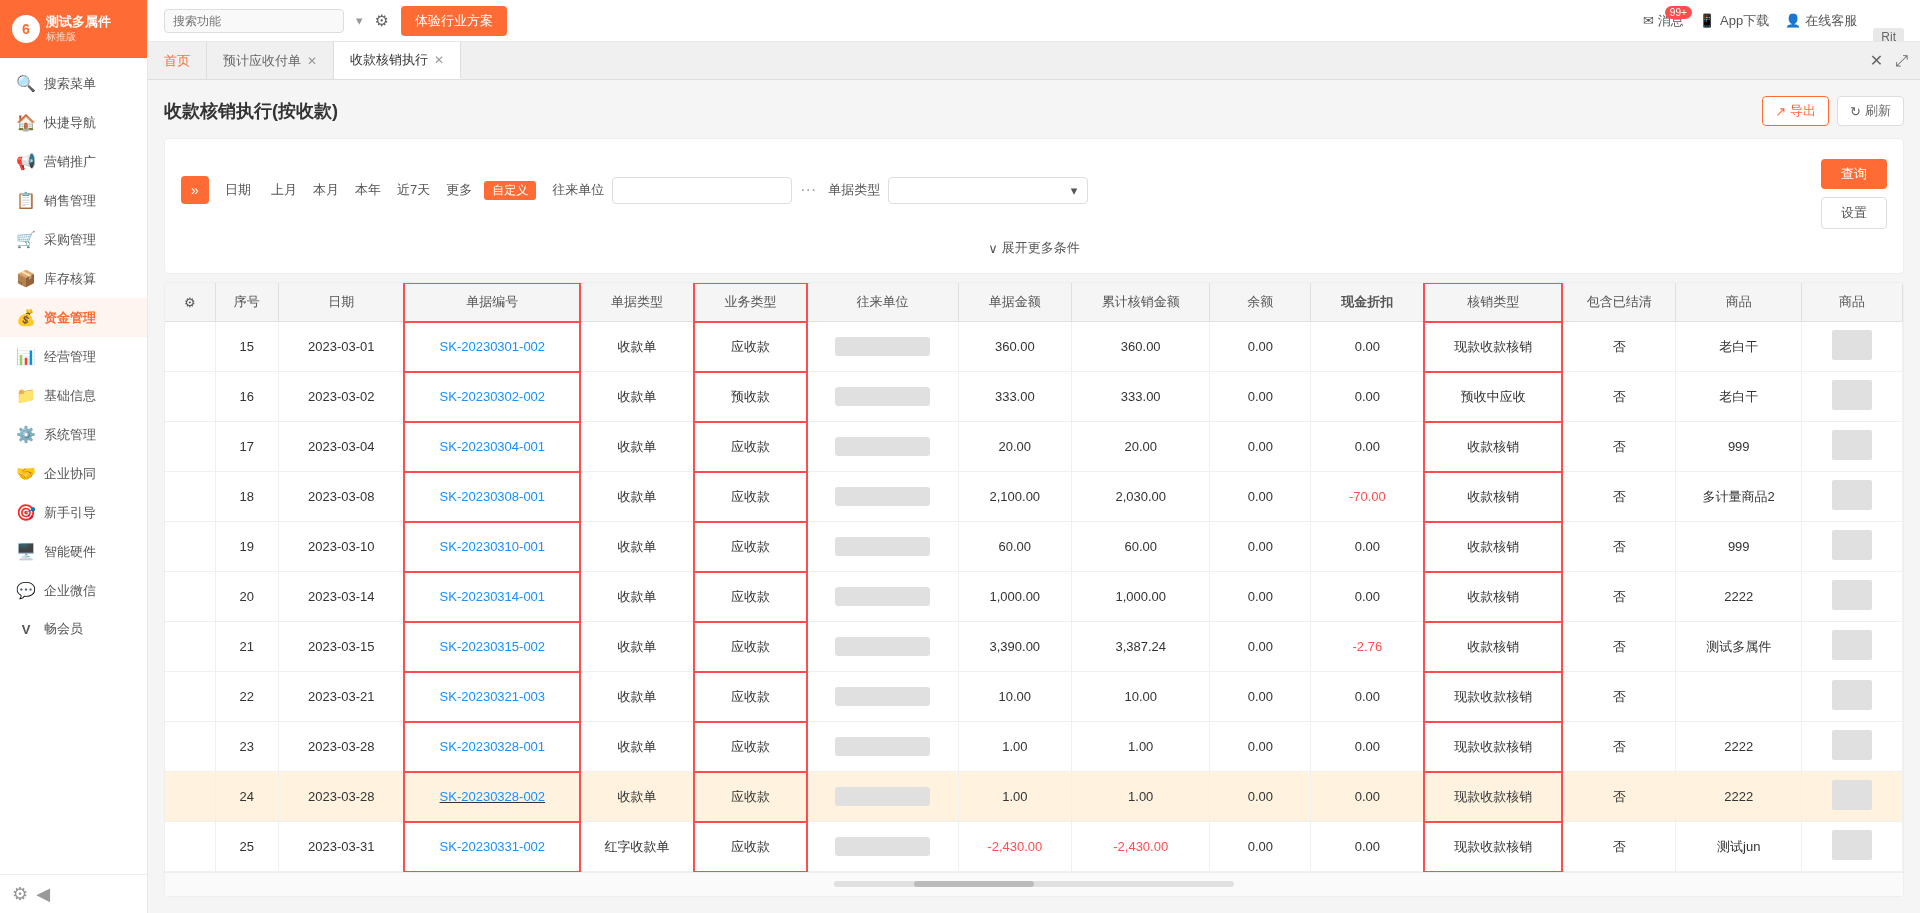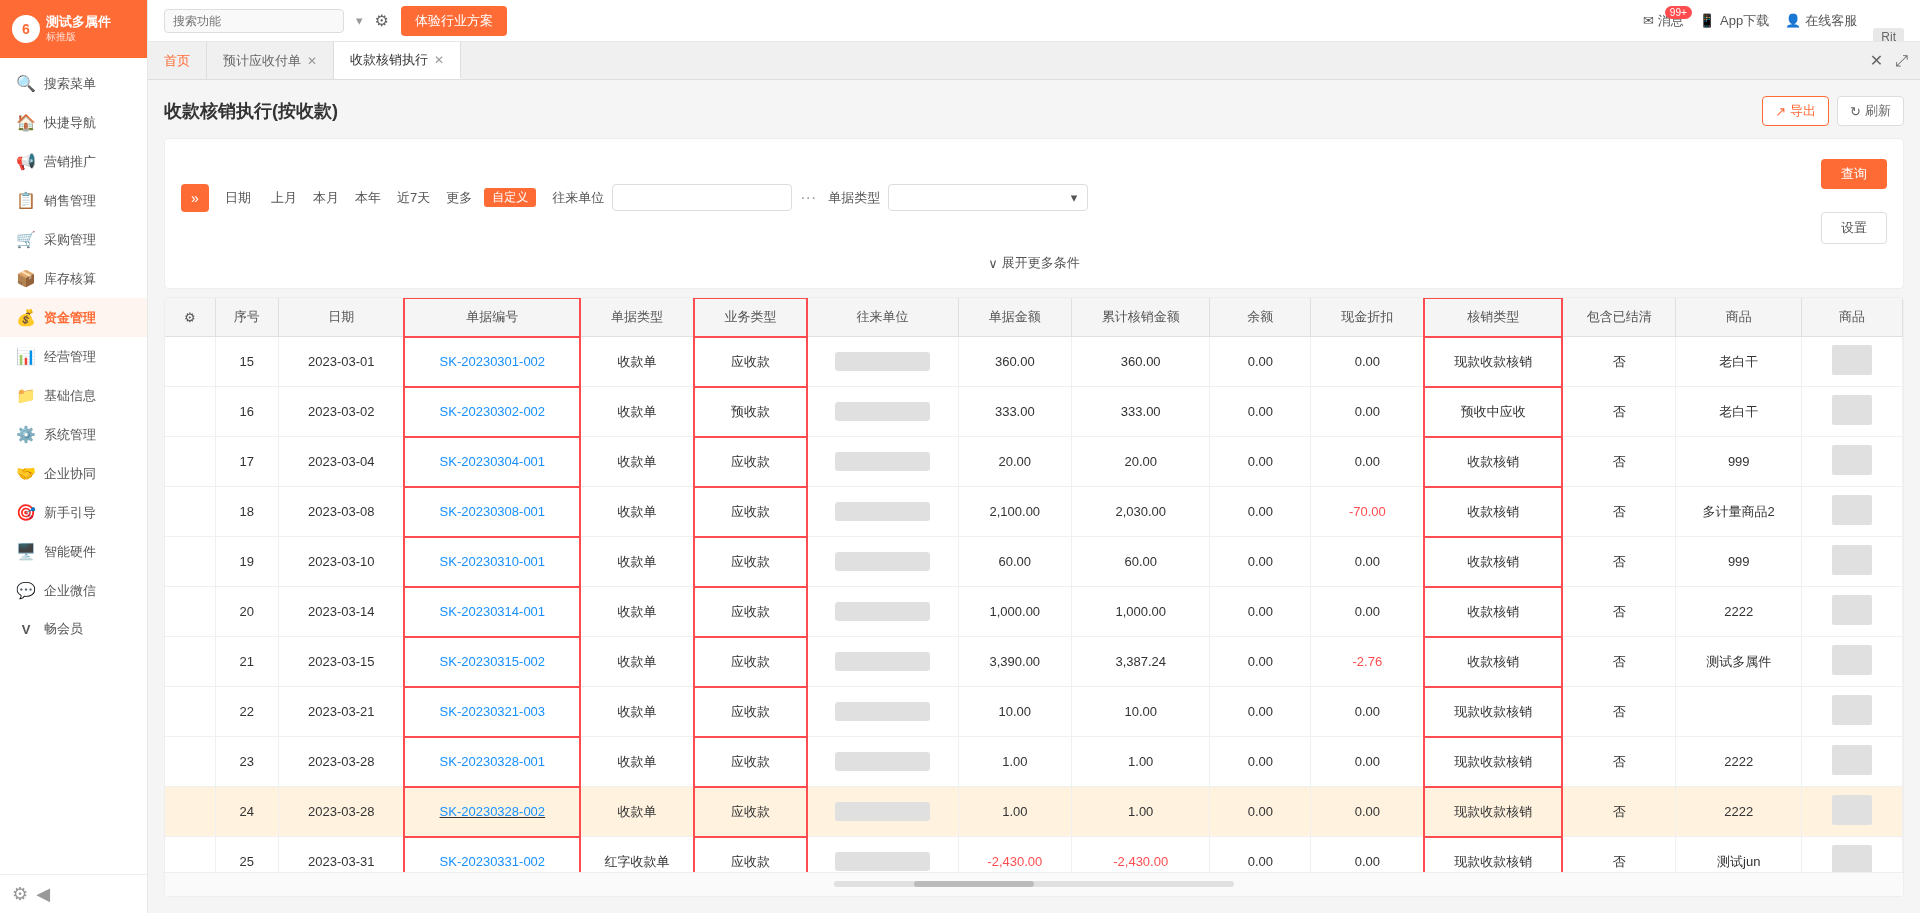--- a/index.html
+++ b/index.html
@@ -61,21 +61,21 @@
     .filter-toggle { background: #ff6b35; color: #fff; border: none; border-radius: 4px; padding: 4px 8px; font-size: 14px; cursor: pointer; width: 28px; height: 28px; display: flex; align-items: center; justify-content: center; flex-shrink: 0; }
     .filter-label { font-size: 13px; color: #555; flex-shrink: 0; }
     .date-filters { display: flex; align-items: center; gap: 8px; }
     .date-btn { background: none; border: none; font-size: 13px; color: #555; cursor: pointer; padding: 2px 4px; }
     .date-custom { background: #ff6b35; color: #fff; border-radius: 3px; padding: 1px 8px; font-size: 12px; cursor: pointer; }
     .filter-field { display: flex; align-items: center; gap: 8px; }
     .filter-input { border: 1px solid #ddd; border-radius: 4px; padding: 5px 10px; font-size: 13px; width: 200px; color: #ccc; }
     .filter-select { border: 1px solid #ddd; border-radius: 4px; padding: 5px 10px; font-size: 13px; min-width: 160px; color: #555; display: flex; align-items: center; gap: 4px; cursor: pointer; }
     .filter-dots { color: #999; font-size: 16px; cursor: pointer; }
     .btn-query { background: #ff6b35; color: #fff; border: none; border-radius: 4px; padding: 6px 20px; font-size: 13px; cursor: pointer; margin-top: 8px; }
-    .btn-settings { background: #fff; color: #555; border: 1px solid #ddd; border-radius: 4px; padding: 6px 16px; font-size: 13px; cursor: pointer; display: block; text-align: center; margin-top: 19px; width: 100%; }
+    .btn-settings { background: #fff; color: #555; border: 1px solid #ddd; border-radius: 4px; padding: 6px 16px; font-size: 13px; cursor: pointer; display: block; text-align: center; margin-top: 4px; width: 100%; }
     .filter-right { margin-left: auto; display: flex; flex-direction: column; align-items: flex-end; gap: 4px; }
 
     .expand-bar { display: flex; align-items: center; justify-content: center; gap: 4px; color: #555; font-size: 13px; cursor: pointer; padding: 4px; }
 
     
     .table-container { flex: 1; background: #fff; border-radius: 4px; border: 1px solid #eee; overflow: hidden; display: flex; flex-direction: column; }
     .table-wrapper { overflow: auto; flex: 1; }
     table { width: 100%; border-collapse: collapse; font-size: 13px; }
     th { background: #f5f5f5; padding: 10px 8px; text-align: center; color: #555; font-weight: 500; border-bottom: 1px solid #e0e0e0; border-right: 1px solid #e0e0e0; white-space: nowrap; position: sticky; top: 0; z-index: 1; }
     td { padding: 8px; text-align: center; border-bottom: 1px solid #f0f0f0; border-right: 1px solid #f0f0f0; white-space: nowrap; color: #333; }
@@ -279,21 +279,21 @@
                 <th style="width:40px;">⚙</th>
                 <th style="width:50px;">序号</th>
                 <th style="width:100px;">日期</th>
                 <th style="width:140px;outline:2px solid #ff4d4f;outline-offset:-1px;">单据编号</th>
                 <th style="width:90px;">单据类型</th>
                 <th style="width:90px;outline:2px solid #ff4d4f;outline-offset:-1px;">业务类型</th>
                 <th style="width:120px;">往来单位</th>
                 <th style="width:90px;">单据金额</th>
                 <th style="width:110px;">累计核销金额</th>
                 <th style="width:80px;">余额</th>
-                <th style="width:90px;">现金折扣</th>
+                <th style="width:90px;font-weight:bold;">现金折扣</th>
                 <th style="width:110px;outline:2px solid #ff4d4f;outline-offset:-1px;">核销类型</th>
                 <th style="width:90px;">包含已结清</th>
                 <th style="width:100px;">商品</th>
                 <th style="width:80px;">商品</th>
               </tr>
             </thead>
             <tbody id="table-body">
             <tr>
                   <td></td>
                   <td>15</td>

